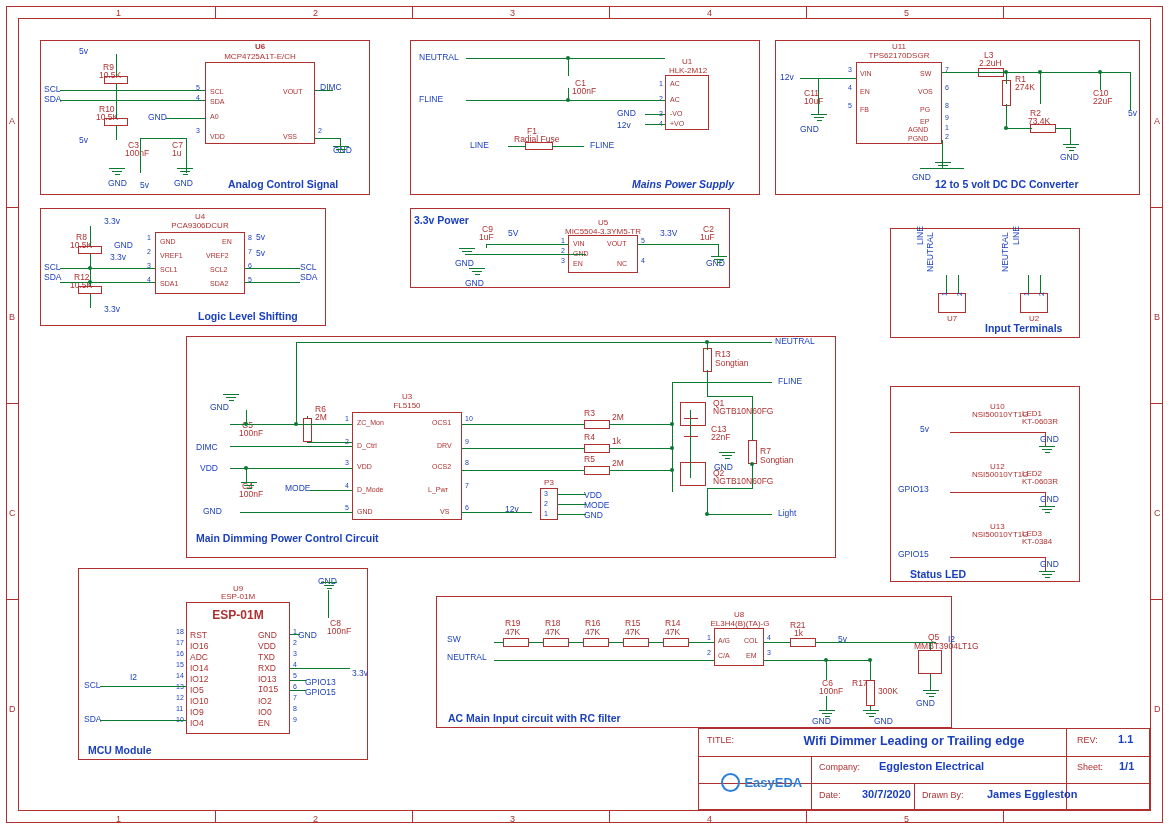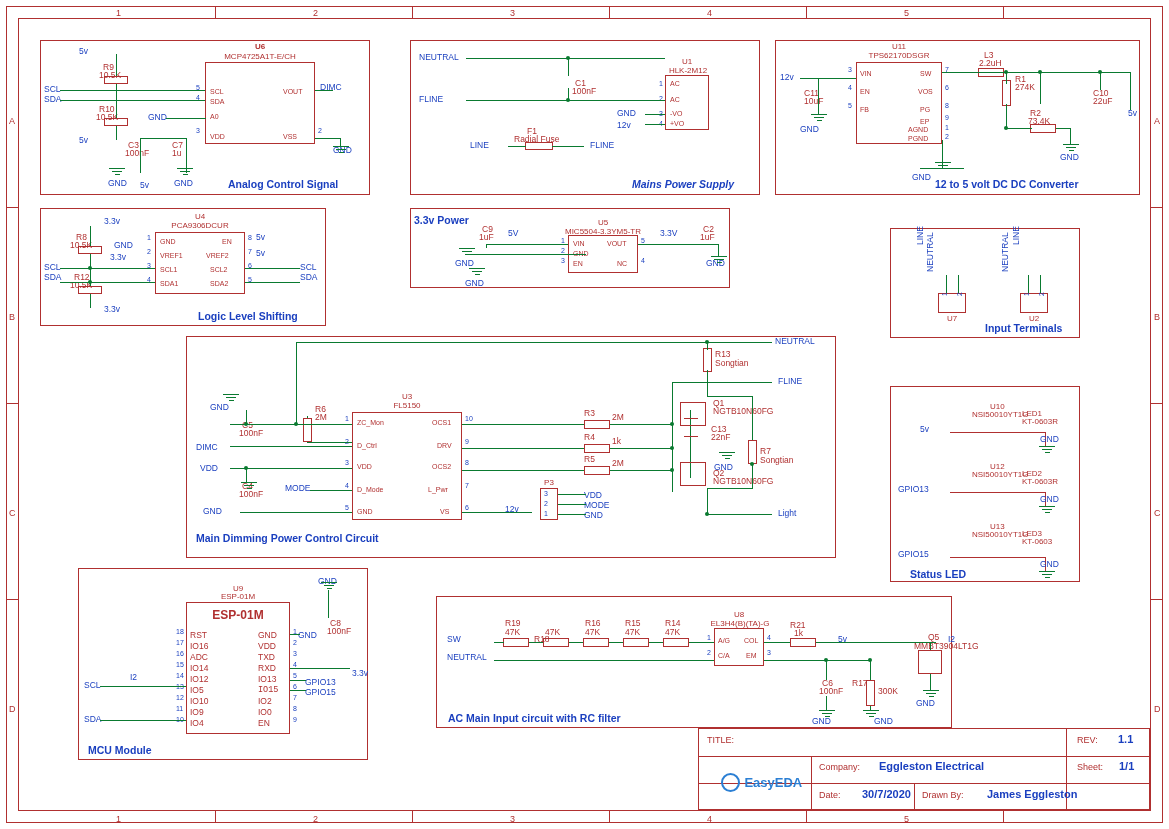--- a/index.html
+++ b/index.html
@@ -533,21 +533,21 @@
   <div class="abs gnd" style="left:1038px;top:506px;width:18px;">
       <i style="width:16px;height:1px;"></i>
       <i style="width:10px;height:1px;margin-top:2px;"></i>
       <i style="width:5px;height:1px;margin-top:2px;"></i>
     </div>
   <div class="abs lbl" style="left:1040px;top:494px;">GND</div>
 
   <div class="abs icname" style="left:990px;top:522px;width:34px;text-align:left;">U13</div>
   <div class="abs icname" style="left:972px;top:530px;width:70px;text-align:left;">NSI50010YT1G</div>
   <div class="abs icname" style="left:1022px;top:529px;width:50px;text-align:left;">LED3</div>
-  <div class="abs icname" style="left:1022px;top:537px;width:50px;text-align:left;">KT-0603</div>
+  <div class="abs icname" style="left:1022px;top:537px;width:50px;text-align:left;">KT-0384</div>
   <div class="abs lbl" style="left:898px;top:549px;">GPIO15</div>
   <div class="abs wire-r" style="left:950px;top:557px;width:95px;height:1px;"></div>
   <div class="abs wire-r" style="left:1045px;top:557px;width:1px;height:14px;"></div>
   <div class="abs gnd" style="left:1038px;top:571px;width:18px;">
       <i style="width:16px;height:1px;"></i>
       <i style="width:10px;height:1px;margin-top:2px;"></i>
       <i style="width:5px;height:1px;margin-top:2px;"></i>
     </div>
   <div class="abs lbl" style="left:1040px;top:559px;">GND</div>
 
@@ -616,21 +616,21 @@
       <i style="width:10px;height:1px;margin-top:2px;"></i>
       <i style="width:5px;height:1px;margin-top:2px;"></i>
     </div>
 
   <div class="abs block" style="left:436px;top:596px;width:516px;height:132px;"></div>
   <div class="abs blocktitle" style="left:448px;top:712px;">AC Main Input circuit with RC filter</div>
   <div class="abs res" style="left:503px;top:638px;width:26px;height:9px;"></div>
   <div class="abs lbl-r" style="left:505px;top:618px;">R19</div>
   <div class="abs lbl-r" style="left:505px;top:627px;">47K</div>
   <div class="abs res" style="left:543px;top:638px;width:26px;height:9px;"></div>
-  <div class="abs lbl-r" style="left:534px;top:618px;margin-top:16px;">R18</div>
+  <div class="abs lbl-r" style="left:545px;top:618px;">R18</div>
   <div class="abs lbl-r" style="left:545px;top:627px;">47K</div>
   <div class="abs res" style="left:583px;top:638px;width:26px;height:9px;"></div>
   <div class="abs lbl-r" style="left:585px;top:618px;">R16</div>
   <div class="abs lbl-r" style="left:585px;top:627px;">47K</div>
   <div class="abs res" style="left:623px;top:638px;width:26px;height:9px;"></div>
   <div class="abs lbl-r" style="left:625px;top:618px;">R15</div>
   <div class="abs lbl-r" style="left:625px;top:627px;">47K</div>
   <div class="abs res" style="left:663px;top:638px;width:26px;height:9px;"></div>
   <div class="abs lbl-r" style="left:665px;top:618px;">R14</div>
   <div class="abs lbl-r" style="left:665px;top:627px;">47K</div>
@@ -697,20 +697,21 @@
       <i style="width:5px;height:1px;margin-top:2px;"></i>
     </div>
 
   <div class="tb">
     <div class="tbline" style="left:0;top:27px;width:452px;height:1px;"></div>
     <div class="tbline" style="left:0;top:54px;width:452px;height:1px;"></div>
     <div class="tbline" style="left:112px;top:27px;width:1px;height:55px;"></div>
     <div class="tbline" style="left:367px;top:0;width:1px;height:82px;"></div>
     <div class="tbline" style="left:215px;top:54px;width:1px;height:28px;"></div>
     <div style="left:8px;top:6px;" class="tbl-lbl">TITLE:</div>
+    <div style="left:70px;top:5px;width:290px;text-align:center;color:#1a3fbf;font-size:12.5px;font-weight:bold;">Wifi Dimmer Leading or Trailing edge</div>
     <div style="left:378px;top:6px;" class="tbl-lbl">REV:</div>
     <div style="left:419px;top:4px;" class="tbl-val">1.1</div>
     <div style="left:120px;top:33px;" class="tbl-lbl">Company:</div>
     <div style="left:180px;top:31px;" class="tbl-val">Eggleston Electrical</div>
     <div style="left:378px;top:33px;" class="tbl-lbl">Sheet:</div>
     <div style="left:420px;top:31px;" class="tbl-val">1/1</div>
     <div style="left:120px;top:61px;" class="tbl-lbl">Date:</div>
     <div style="left:163px;top:59px;" class="tbl-val">30/7/2020</div>
     <div style="left:223px;top:61px;" class="tbl-lbl">Drawn By:</div>
     <div style="left:288px;top:59px;" class="tbl-val">James Eggleston</div>

